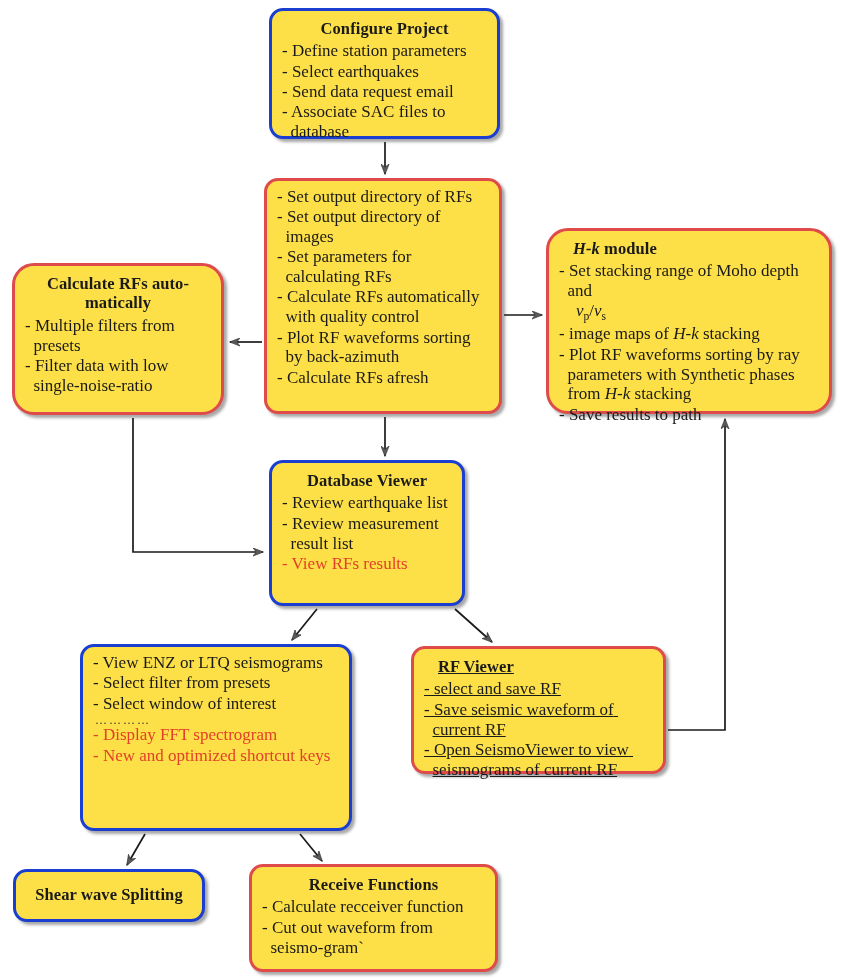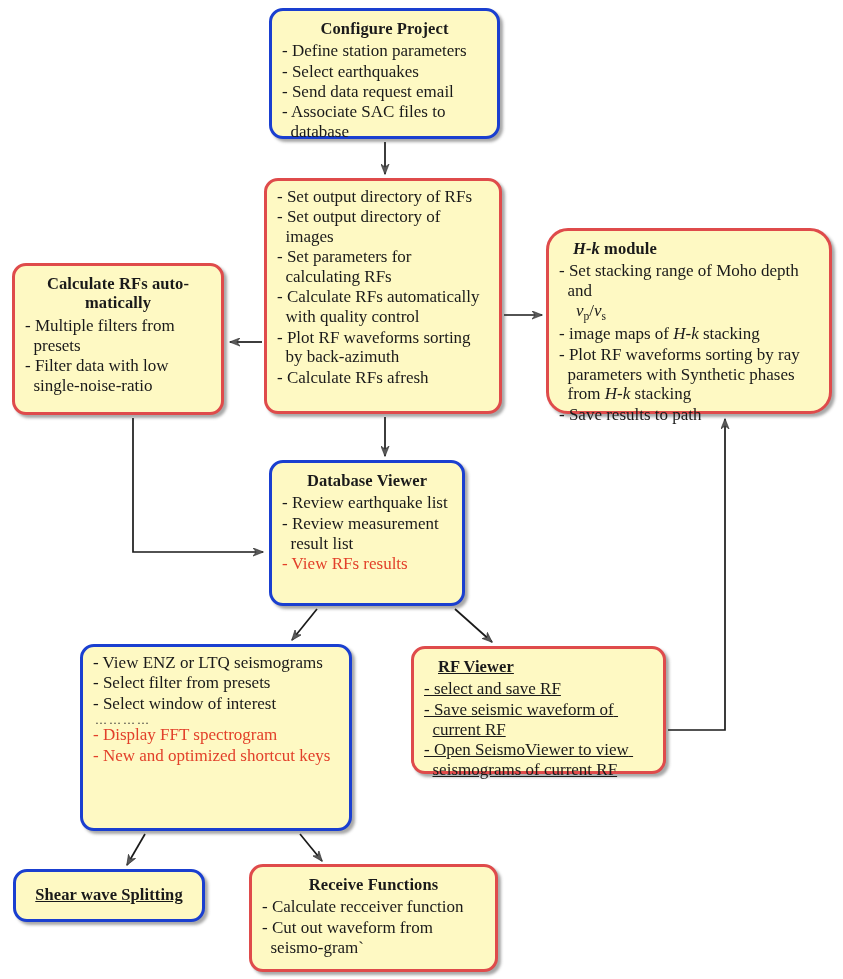--- a/index.html
+++ b/index.html
@@ -25,21 +25,21 @@
     position: absolute;
     left: 0; top: 0;
     width: 843px;
     height: 979px;
     pointer-events: none;
     z-index: 1;
   }
   .node {
     position: absolute;
     box-sizing: border-box;
-    background: #fef9c3;
+    background: #fde047;
     border-radius: 14px;
     border-style: solid;
     border-width: 3px;
     box-shadow: 3px 3px 3px rgba(60,60,60,0.45);
     z-index: 2;
     padding: 6px 10px 8px 10px;
   }
   .node.blue { border-color: #1a3fd0; }
   .node.red  { border-color: #df4b4b; }
 
@@ -78,25 +78,25 @@
     margin-top: 1px;
     margin-bottom: -1px;
   }
   .ital { font-style: italic; }
   sub { font-size: 0.68em; }
 
   
   #node-configure-project { left: 269px; top: 8px;   width: 231px; height: 131px; }
   #node-rf-config        { left: 264px; top: 178px; width: 238px; height: 236px; }
   #node-hk-module        { left: 546px; top: 228px; width: 286px; height: 186px; border-radius: 22px; }
-  #node-calc-rfs-auto    { left: 12px;  top: 263px; width: 212px; height: 152px; }
+  #node-calc-rfs-auto    { left: 12px;  top: 263px; width: 212px; height: 152px; border-radius: 22px; }
   #node-database-viewer  { left: 269px; top: 460px; width: 196px; height: 146px; }
   #node-seismo-viewer    { left: 80px;  top: 644px; width: 272px; height: 187px; }
   #node-rf-viewer        { left: 411px; top: 646px; width: 255px; height: 128px; text-decoration: underline; }
-  #node-shear-wave       { left: 13px;  top: 869px; width: 192px; height: 53px; text-decoration: underline; }
+  #node-shear-wave       { left: 13px;  top: 869px; width: 192px; height: 53px; }
   #node-receive-funcs    { left: 236px; top: 864px; width: 249px; height: 108px; margin-left: 13px; }
 
   #node-shear-wave .node-title { margin: 0; }
   #node-shear-wave { display: flex; align-items: center; justify-content: center; }
 </style>
 </head>
 <body>
 
 <div id="canvas">
 

